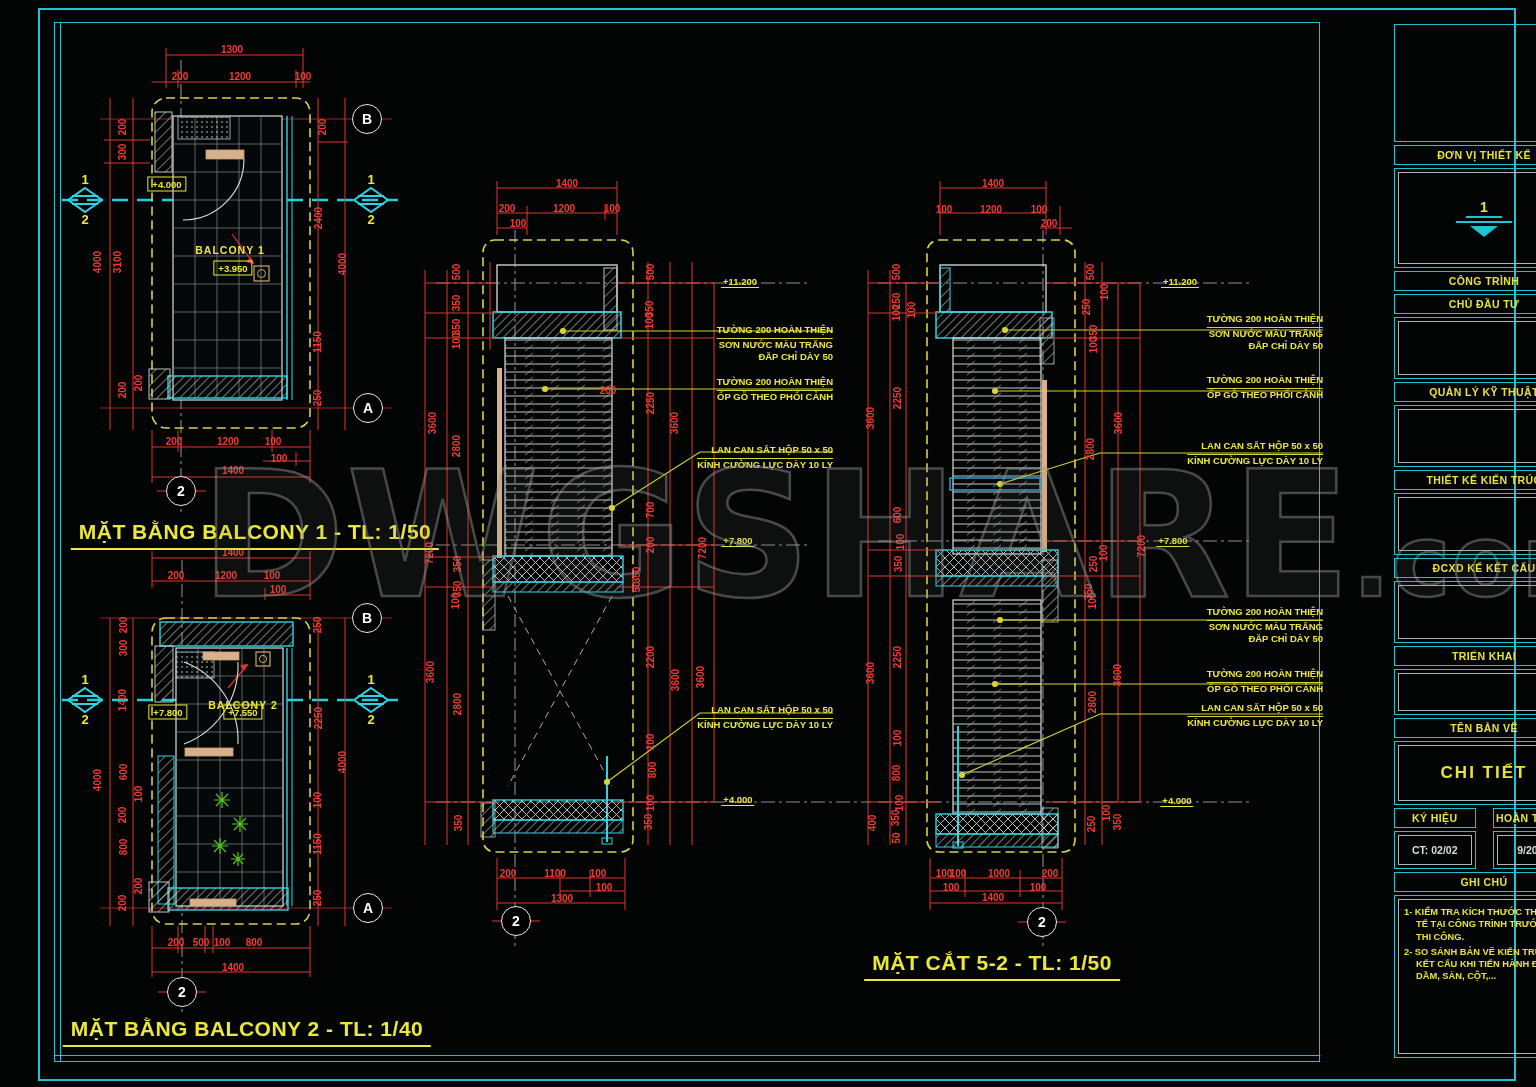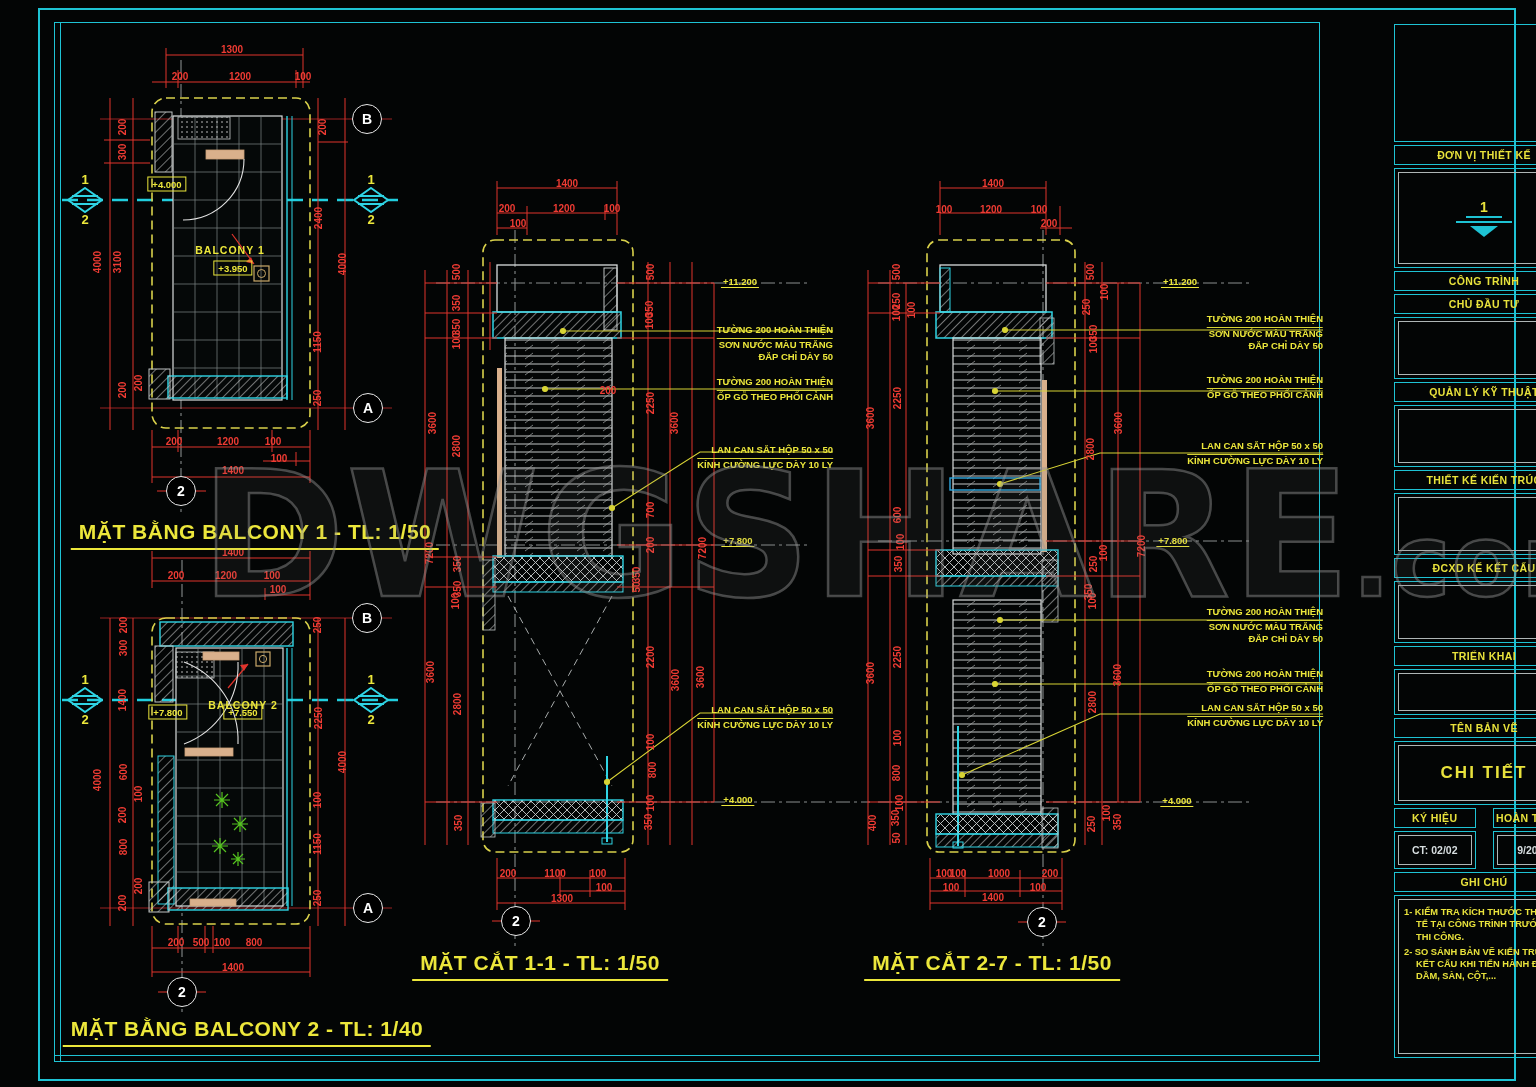--- a/index.html
+++ b/index.html
@@ -362,22 +362,21 @@
       <div class="lvl" style="left: 740px; top: 282px;">+11.200</div>
       <div class="lvl" style="left: 738px; top: 541px;">+7.800</div>
       <div class="lvl" style="left: 738px; top: 800px;">+4.000</div>
       <div class="lvl" style="left: 1180px; top: 282px;">+11.200</div>
       <div class="lvl" style="left: 1173px; top: 541px;">+7.800</div>
       <div class="lvl" style="left: 1177px; top: 801px;">+4.000</div>
       <div class="room" style="left: 230px; top: 250px;">BALCONY 1</div>
       <div class="room" style="left: 243px; top: 705px;">BALCONY 2</div>
       <div class="dwg-title" style="left: 255px; top: 527px; margin-top: 8px;">MẶT BẰNG BALCONY 1 - TL: 1/50</div>
       <div class="dwg-title" style="left: 247px; top: 1032px;">MẶT BẰNG BALCONY 2 - TL: 1/40</div>
-      <div class="dwg-title" style="left: 540px; top: 966px;">MẶT CẮT 1-1 - TL: 1/50</div>
-      <div class="dwg-title" style="left: 992px; top: 966px;">MẶT CẮT 2-7 - TL: 1/50</div>
+      <div class="dwg-title" style="left: 992px; top: 966px;">MẶT CẮT 5-2 - TL: 1/50</div>
       <div class="gbubble" style="left: 367px; top: 119px;">B</div>
       <div class="gbubble" style="left: 368px; top: 408px;">A</div>
       <div class="gbubble" style="left: 367px; top: 618px;">B</div>
       <div class="gbubble" style="left: 368px; top: 908px;">A</div>
       <div class="gbubble" style="left: 181px; top: 491px;">2</div>
       <div class="gbubble" style="left: 182px; top: 992px;">2</div>
       <div class="gbubble" style="left: 516px; top: 921px;">2</div>
       <div class="gbubble" style="left: 1042px; top: 922px;">2</div>
       <div class="ann" style="left: 833px; top: 324px;">
         <div class="l0">TƯỜNG 200 HOÀN THIỆN</div>

